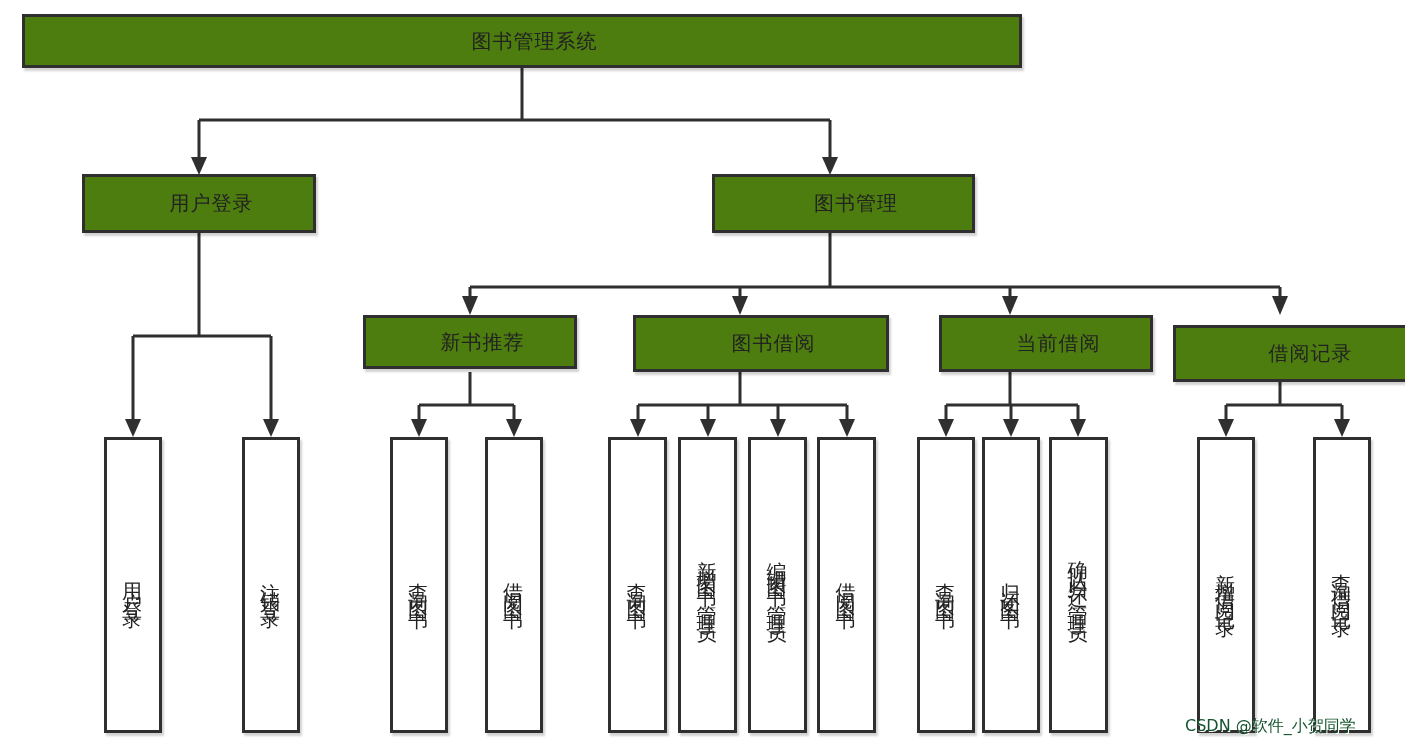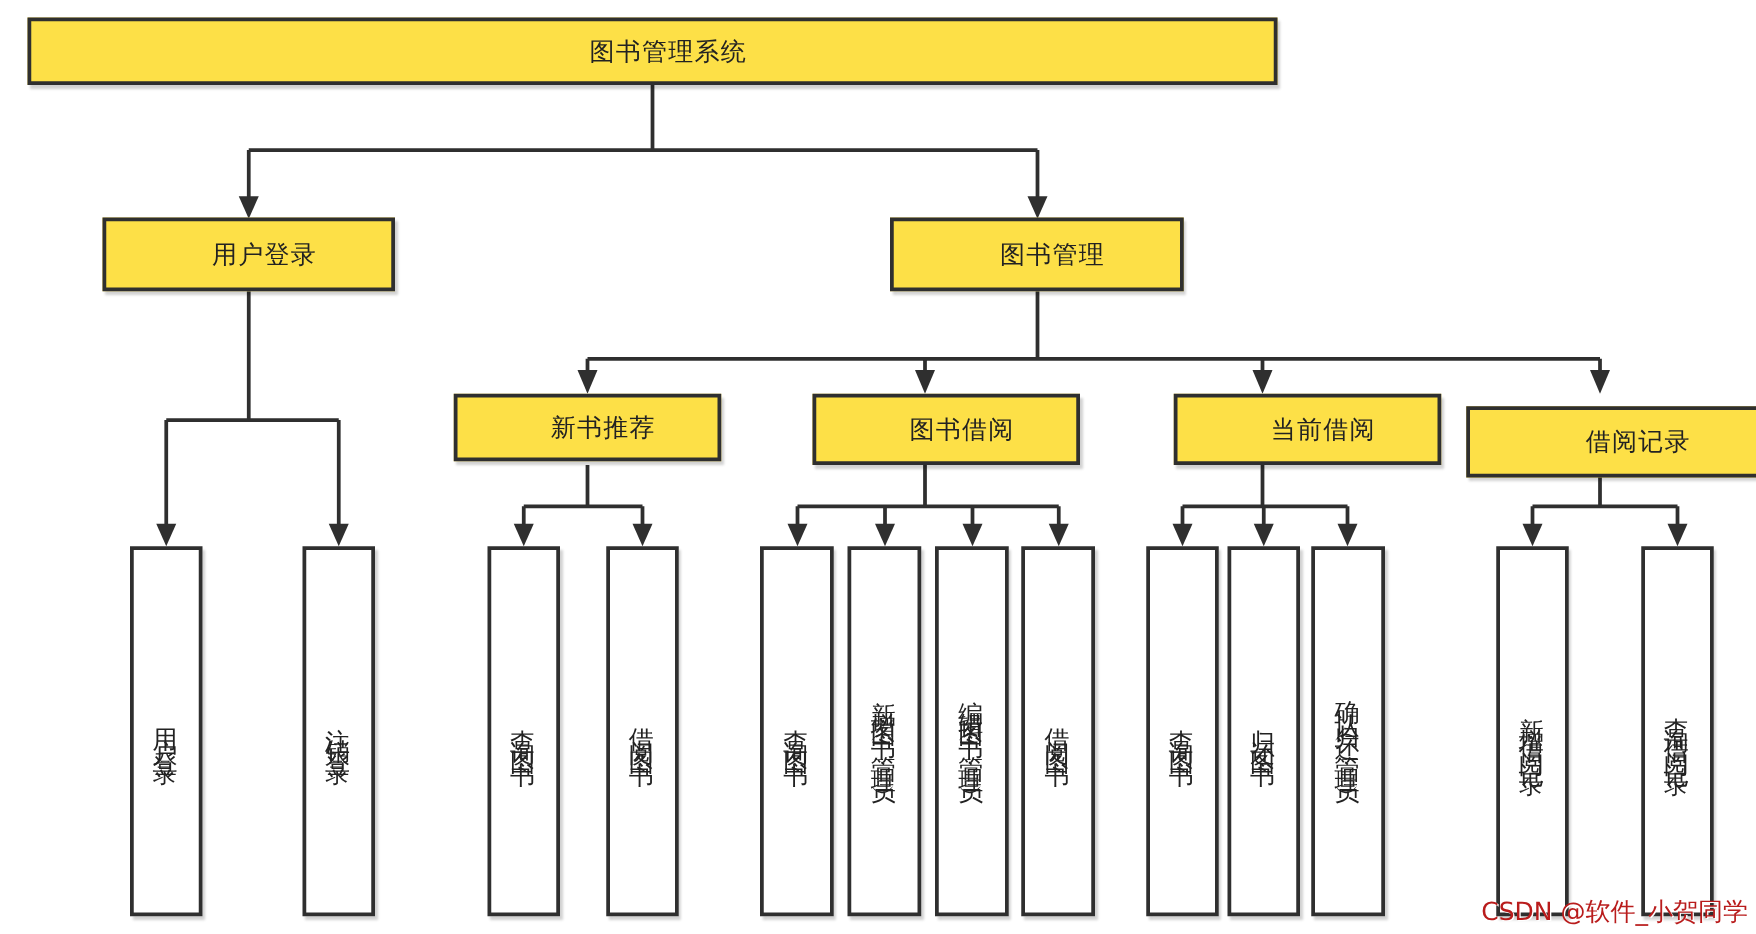--- a/index.html
+++ b/index.html
@@ -22,21 +22,21 @@
     stroke: #2f2f2f;
     stroke-width: 3;
   }
   #connectors polygon {
     fill: #2f2f2f;
     stroke: none;
   }
   .hbox {
     position: absolute;
     box-sizing: border-box;
-    background: #fde047;
+    background: #4d7c0f;
     border: 3px solid #2f2f2f;
     box-shadow: 2px 3px 2px rgba(0,0,0,0.18);
     display: flex;
     align-items: center;
     justify-content: center;
     font-size: 20px;
     letter-spacing: 1px;
     color: #222222;
     z-index: 2;
     padding-left: 25px;
@@ -56,22 +56,22 @@
     letter-spacing: 0.45em;
     color: #222222;
     z-index: 2;
     text-align: center;
   }
   #watermark {
     position: absolute;
     left: 1185px;
     top: 716px;
     width: 220px;
-    font-size: 20px;
-    color: #b91c1c;
+    font-size: 16px;
+    color: #14532d;
     text-shadow: 1px 1px 0 #ffffff;
     white-space: nowrap;
     z-index: 5;
   }
 </style>
 </head>
 <body>
 
 <div id="canvas">
 
@@ -107,24 +107,24 @@
     <polygon points="1070,419 1086,419 1078,437"></polygon>
 
     <path d="M1280 372 V405 M1226 405 H1342 M1226 405 V420 M1342 405 V420"></path>
     <polygon points="1218,419 1234,419 1226,437"></polygon>
     <polygon points="1334,419 1350,419 1342,437"></polygon>
   </svg>
 
   <div class="hbox" style="left:22px; top:14px; width:1000px; height:54px;">图书管理系统</div>
 
   <div class="hbox" style="left:82px; top:174px; width:234px; height:59px;">用户登录</div>
-  <div class="hbox" style="left:712px; top:174px; width:235px; height:59px;">图书管理</div>
+  <div class="hbox" style="left:712px; top:174px; width:263px; height:59px;">图书管理</div>
 
   <div class="hbox" style="left:363px; top:315px; width:214px; height:54px;">新书推荐</div>
-  <div class="hbox" style="left:650px; top:315px; width:214px; height:57px;">图书借阅</div>
+  <div class="hbox" style="left:633px; top:315px; width:256px; height:57px;">图书借阅</div>
   <div class="hbox" style="left:903px; top:315px; width:214px; height:57px;margin-left:36px;">当前借阅</div>
   <div class="hbox" style="left:1173px; top:325px; width:250px; height:57px;">借阅记录</div>
 
   <div class="vbox" style="left:104px; top:437px; width:58px; height:296px;">用户登录</div>
   <div class="vbox" style="left:242px; top:437px; width:58px; height:296px;">注销登录</div>
 
   <div class="vbox" style="left:390px; top:437px; width:58px; height:296px;">查询图书</div>
   <div class="vbox" style="left:485px; top:437px; width:58px; height:296px;">借阅图书</div>
 
   <div class="vbox" style="left:608px; top:437px; width:59px; height:296px;">查询图书</div>

